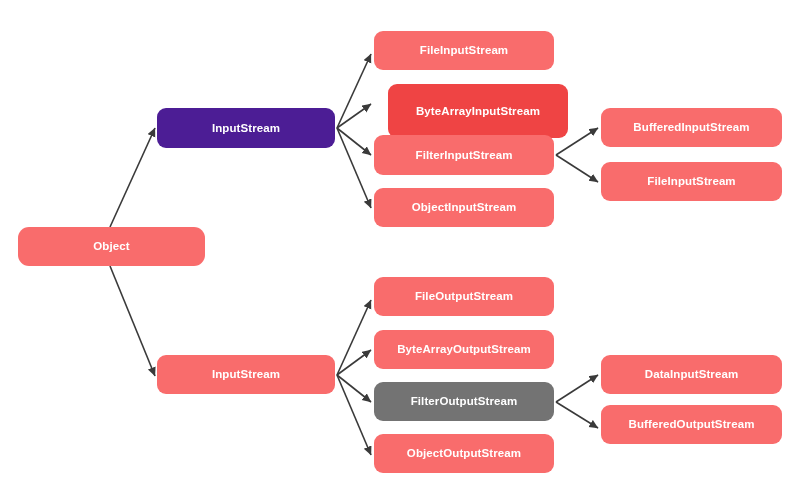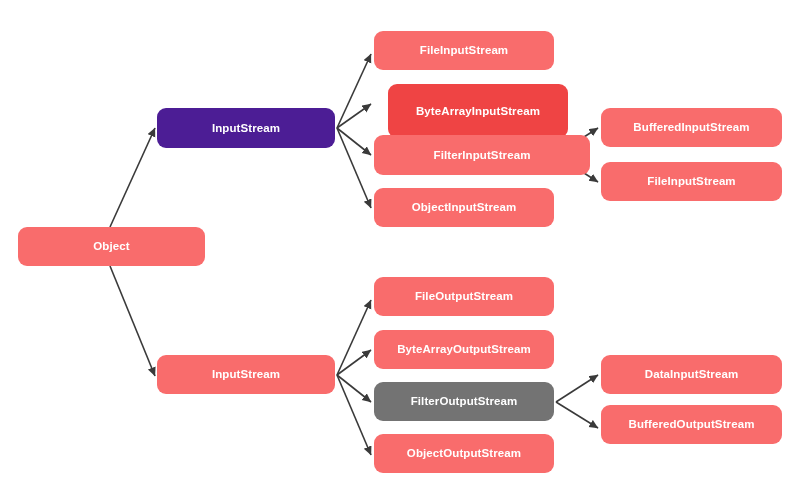--- a/index.html
+++ b/index.html
@@ -72,36 +72,36 @@
         <line x1="337" y1="375" x2="371" y2="300" stroke="#3A3A3A" stroke-width="1.6" marker-end="url(#arrowhead)"></line>
         <line x1="337" y1="375" x2="371" y2="350" stroke="#3A3A3A" stroke-width="1.6" marker-end="url(#arrowhead)"></line>
         <line x1="337" y1="375" x2="371" y2="402" stroke="#3A3A3A" stroke-width="1.6" marker-end="url(#arrowhead)"></line>
         <line x1="337" y1="375" x2="371" y2="455" stroke="#3A3A3A" stroke-width="1.6" marker-end="url(#arrowhead)"></line>
         <line x1="556" y1="402" x2="598" y2="375" stroke="#3A3A3A" stroke-width="1.6" marker-end="url(#arrowhead)"></line>
         <line x1="556" y1="402" x2="598" y2="428" stroke="#3A3A3A" stroke-width="1.6" marker-end="url(#arrowhead)"></line>
       </g>
   </svg>
 
   <div id="nodes-group">
-      <div class="node" style="left: 18px; top: 227px; width: 187px; height: 39px; background: rgb(249, 108, 108); color: rgb(255, 255, 255);">
+      <div class="node" style="left: 18px; top: 227px; width: 187px; height: 39px; background: rgb(249, 108, 108); color: rgb(255, 255, 255); border-radius: 11px;">
         <span class="node-label">Object</span>
       </div>
       <div class="node" style="left: 157px; top: 108px; width: 178px; height: 40px; background: #4c1d95; color: rgb(255, 255, 255);">
         <span class="node-label">InputStream</span>
       </div>
       <div class="node" style="left: 157px; top: 355px; width: 178px; height: 39px; background: rgb(249, 108, 108); color: rgb(255, 255, 255);">
         <span class="node-label">InputStream</span>
       </div>
       <div class="node" style="left: 374px; top: 31px; width: 180px; height: 39px; background: rgb(249, 108, 108); color: rgb(255, 255, 255);">
         <span class="node-label">FileInputStream</span>
       </div>
       <div class="node" style="left: 388px; top: 84px; width: 180px; height: 54px; background: #ef4444; color: rgb(255, 255, 255);">
         <span class="node-label">ByteArrayInputStream</span>
       </div>
-      <div class="node" style="left: 374px; top: 135px; width: 216px; height: 40px; background: rgb(249, 108, 108); color: rgb(255, 255, 255);">
+      <div class="node" style="left: 374px; top: 135px; width: 180px; height: 40px; background: rgb(249, 108, 108); color: rgb(255, 255, 255);">
         <span class="node-label">FilterInputStream</span>
       </div>
       <div class="node" style="left: 374px; top: 188px; width: 180px; height: 39px; background: rgb(249, 108, 108); color: rgb(255, 255, 255);">
         <span class="node-label">ObjectInputStream</span>
       </div>
       <div class="node" style="left: 601px; top: 108px; width: 181px; height: 39px; background: rgb(249, 108, 108); color: rgb(255, 255, 255);">
         <span class="node-label">BufferedInputStream</span>
       </div>
       <div class="node" style="left: 601px; top: 162px; width: 181px; height: 39px; background: rgb(249, 108, 108); color: rgb(255, 255, 255);">
         <span class="node-label">FileInputStream</span>

